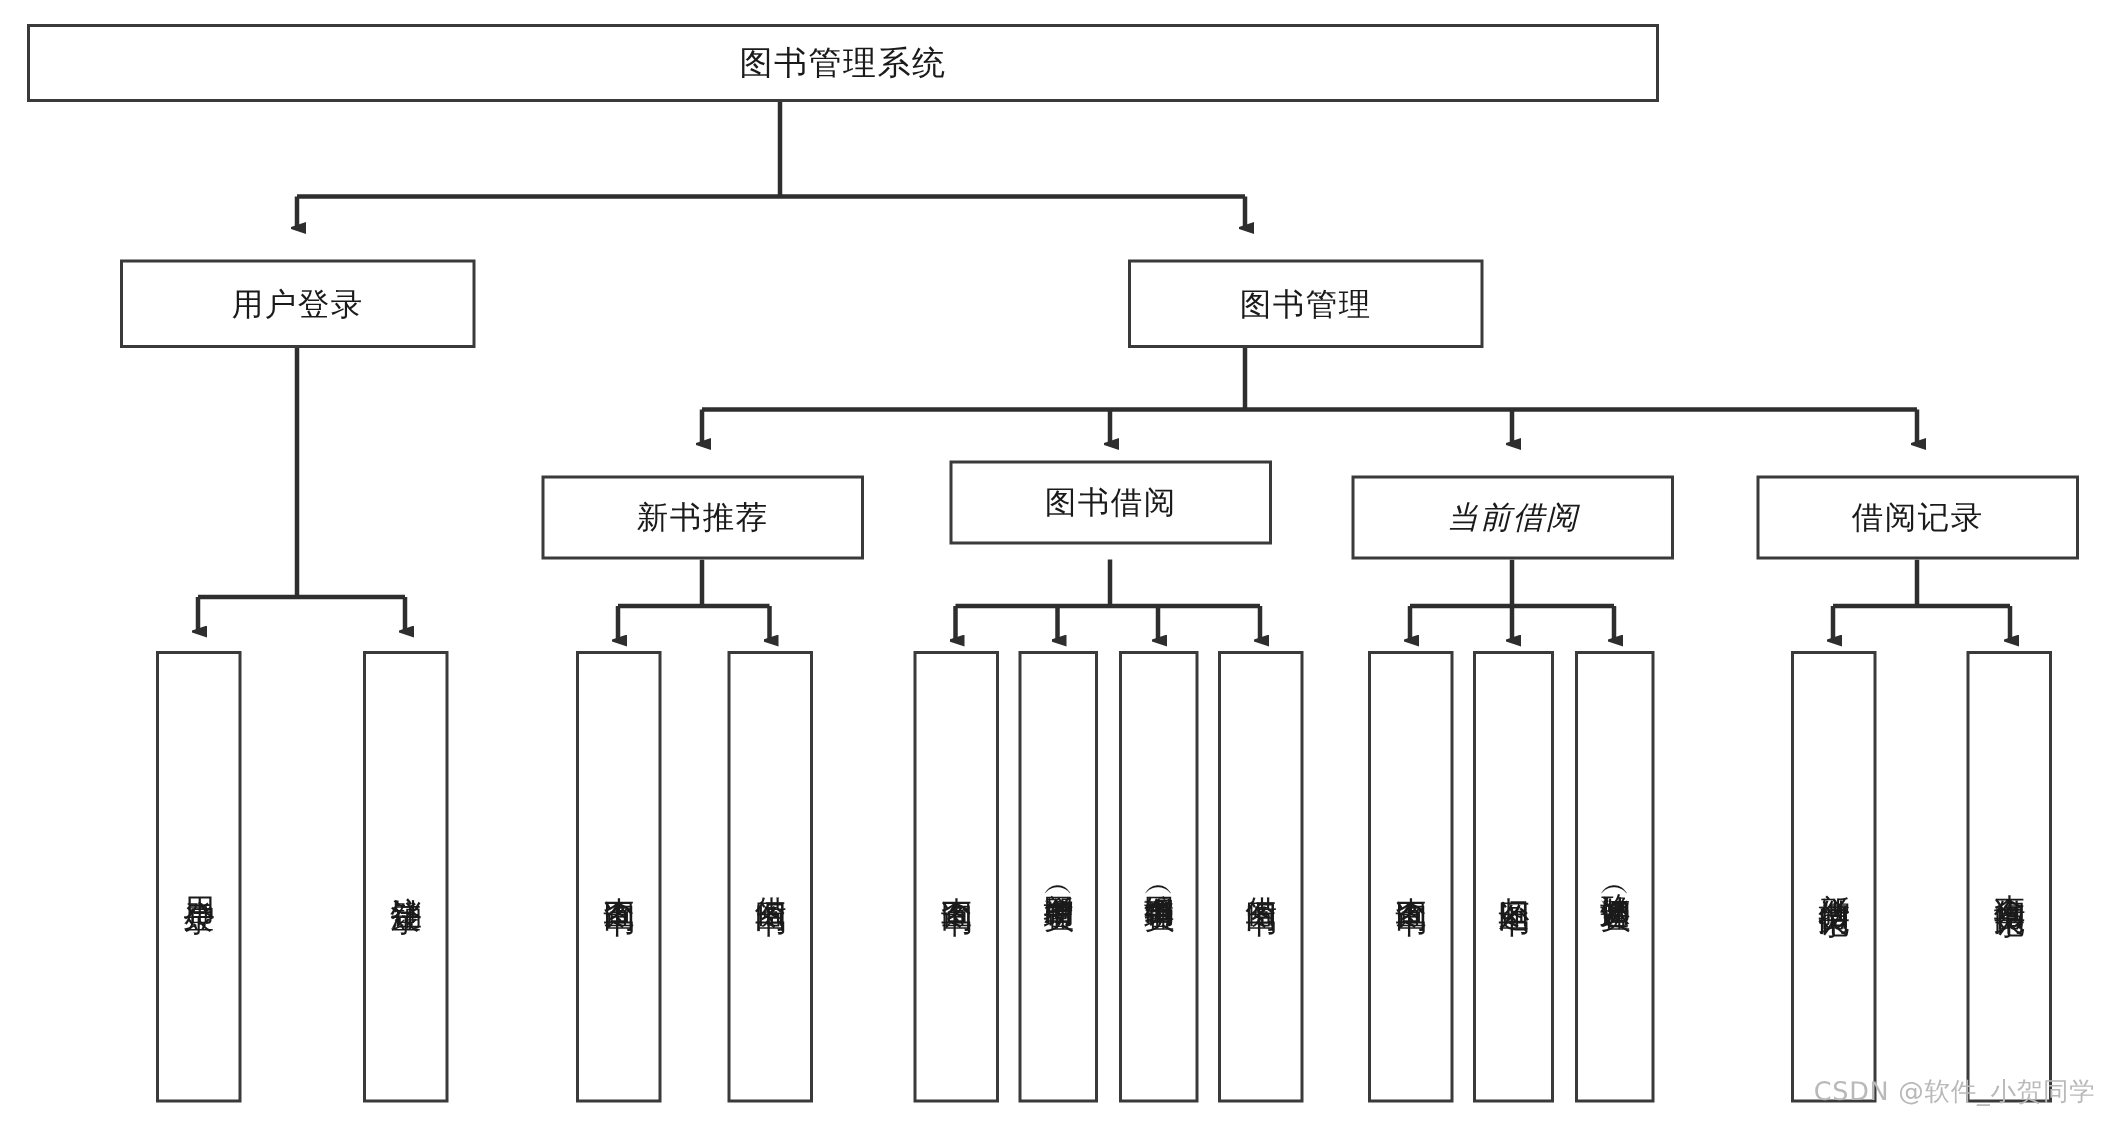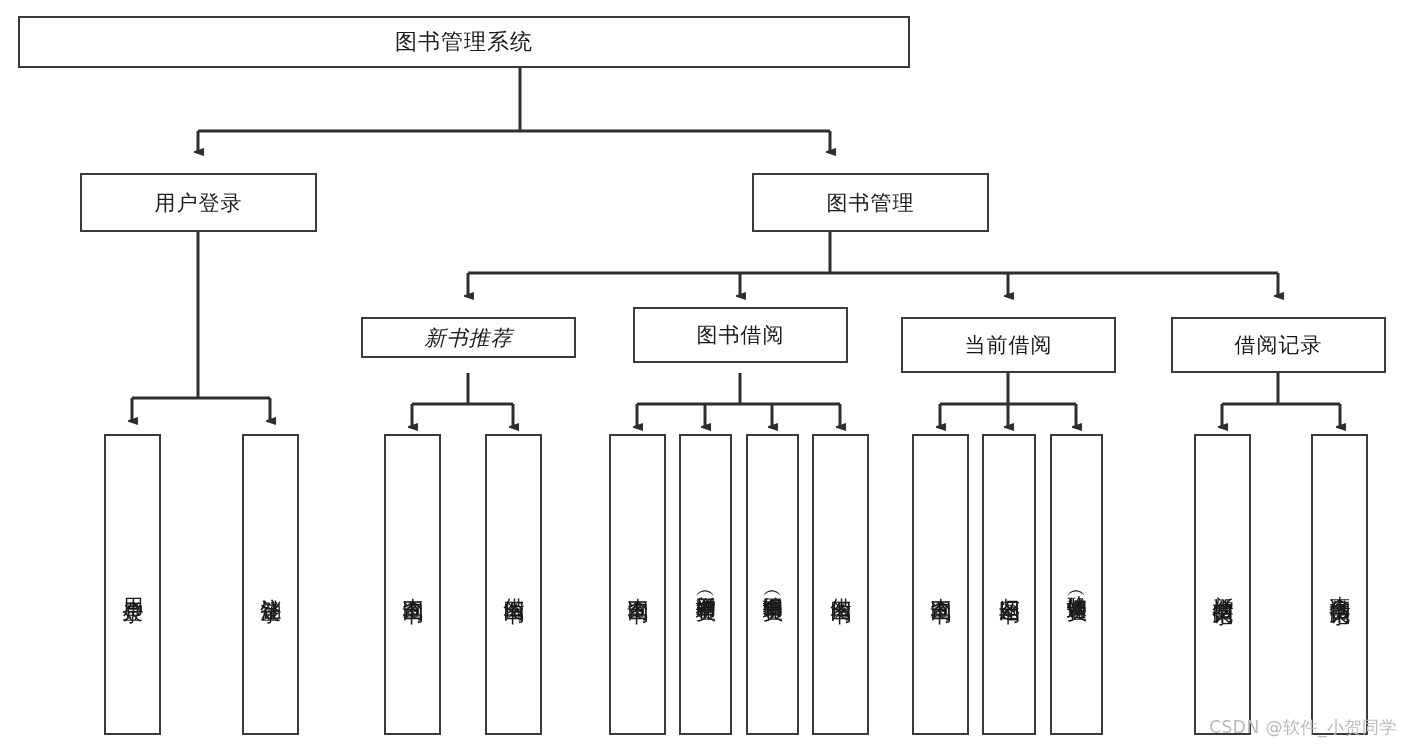--- a/index.html
+++ b/index.html
@@ -118,28 +118,28 @@
       <path d="M1008,404 L1008,427" marker-end="url(#arrow)"></path>
       <path d="M1076,404 L1076,427" marker-end="url(#arrow)"></path>
 
       <path d="M1278,373 L1278,404"></path>
       <path d="M1222,404 L1340,404"></path>
       <path d="M1222,404 L1222,427" marker-end="url(#arrow)"></path>
       <path d="M1340,404 L1340,427" marker-end="url(#arrow)"></path>
     </g>
   </svg>
 
-  <div class="node horiz root" style="left:18px; top:16px; width:892px; height:52px;">图书管理系统</div>
+  <div class="node horiz root" style="left:18px; top:16px; width:1088px; height:52px;">图书管理系统</div>
 
   <div class="node horiz" style="left:80px; top:173px; width:237px; height:59px;">用户登录</div>
   <div class="node horiz" style="left:752px; top:173px; width:237px; height:59px;">图书管理</div>
 
-  <div class="node horiz" style="left:361px; top:317px; width:215px; height:41px;font-style:italic;">新书推荐</div>
+  <div class="node horiz" style="left:361px; top:317px; width:215px; height:56px;">新书推荐</div>
   <div class="node horiz" style="left:633px; top:307px; width:215px; height:56px;">图书借阅</div>
-  <div class="node horiz" style="left:901px; top:317px; width:215px; height:56px;">当前借阅</div>
+  <div class="node horiz" style="left:901px; top:317px; width:215px; height:56px;font-style:italic;">当前借阅</div>
   <div class="node horiz" style="left:1171px; top:317px; width:215px; height:56px;">借阅记录</div>
 
   <div class="node vert" style="left:104px; top:434px; width:57px; height:301px;">
     <span class="vert-label">用户登录</span>
   </div>
   <div class="node vert" style="left:242px; top:434px; width:57px; height:301px;">
     <span class="vert-label">注销登录</span>
   </div>
 
   <div class="node vert" style="left:384px; top:434px; width:57px; height:301px;">

